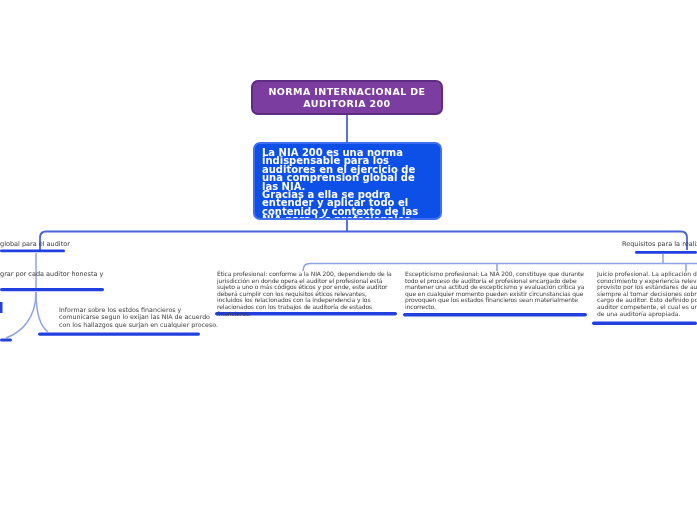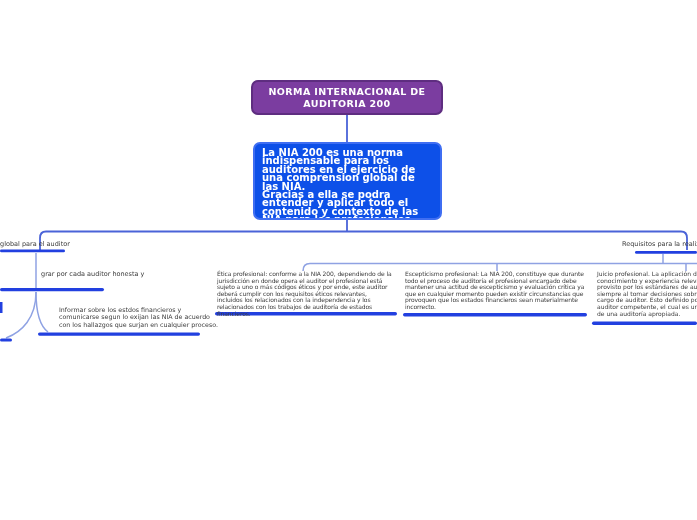--- a/index.html
+++ b/index.html
@@ -68,21 +68,21 @@
   <div class="root-box">
     <span>NORMA INTERNACIONAL DE AUDITORIA 200</span>
   </div>
 
   <div class="summary-box">La NIA 200 es una norma indispensable para los auditores en el ejercicio de una comprension global de las NIA.
 Gracias a ella se podra entender y aplicar todo el contenido y contexto de las NIA para los profesionales.
 La NIA 200 se compone de dos factores clave: requisitos y objetivos:</div>
 
   <div class="node-label" style="left:0;top:240px;">global para el auditor</div>
 
-  <div class="node-label" style="left:0;top:270px;margin-left:41px;">grar por cada auditor honesta y</div>
+  <div class="node-label" style="left:0;top:270px;">grar por cada auditor honesta y</div>
 
   <div class="node-text" style="left:59px;top:306px;width:163px;font-size:6.3px;line-height:7.3px;">Informar sobre los estdos financieros y comunicarse segun lo exijan las NIA de acuerdo con los hallazgos que surjan en cualquier proceso.</div>
 
   <div class="node-label" style="left:622px;top:240px;">Requisitos para la realizació</div>
 
   <div class="node-text" style="left:217px;top:271px;width:177px;letter-spacing:-0.1px;">Ética profesional: conforme a la NIA 200, dependiendo de la jurisdicción en donde opera el auditor el profesional está sujeto a uno o más códigos éticos y por ende, este auditor deberá cumplir con los requisitos éticos relevantes, incluidos los relacionados con la independencia y los relacionados con los trabajos de auditoría de estados financieros.</div>
 
   <div class="node-text" style="left:405px;top:271px;width:182px;letter-spacing:-0.1px;">Escepticismo profesional: La NIA 200, constituye que durante todo el proceso de auditoría el profesional encargado debe mantener una actitud de escepticismo y evaluación crítica ya que en cualquier momento pueden existir circunstancias que provoquen que los estados financieros sean materialmente incorrecto.</div>
 
   <div class="node-text" style="left:597px;top:271px;width:104px;">

